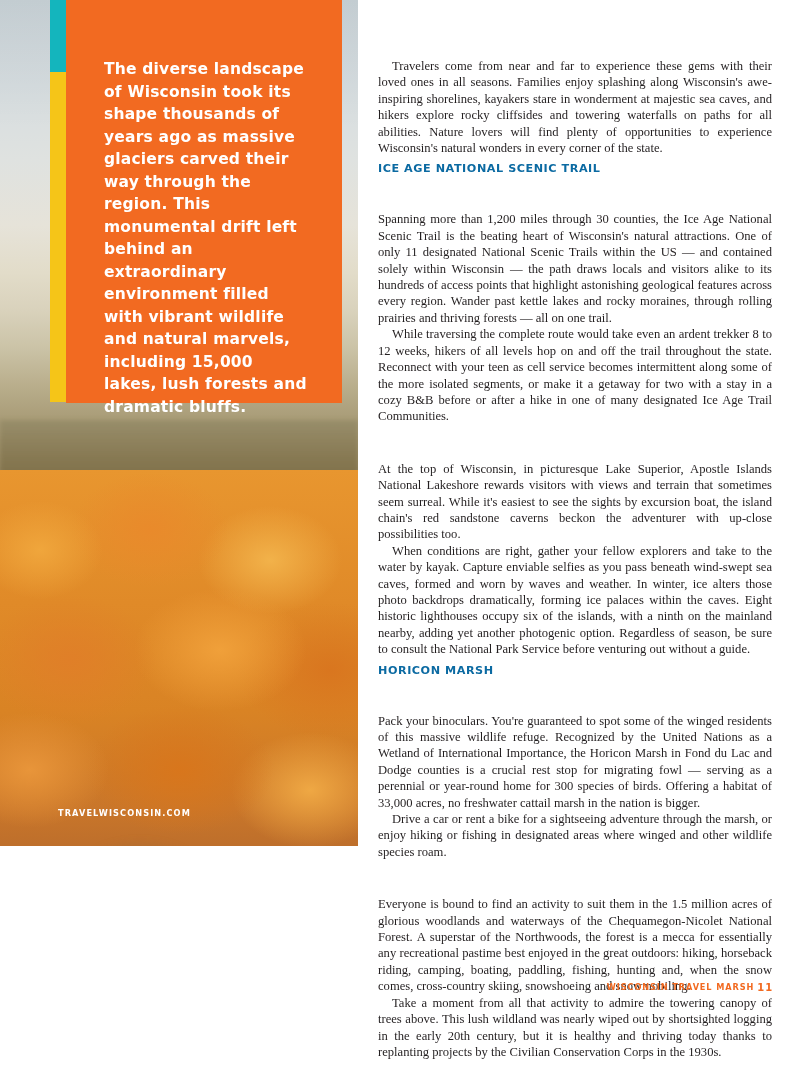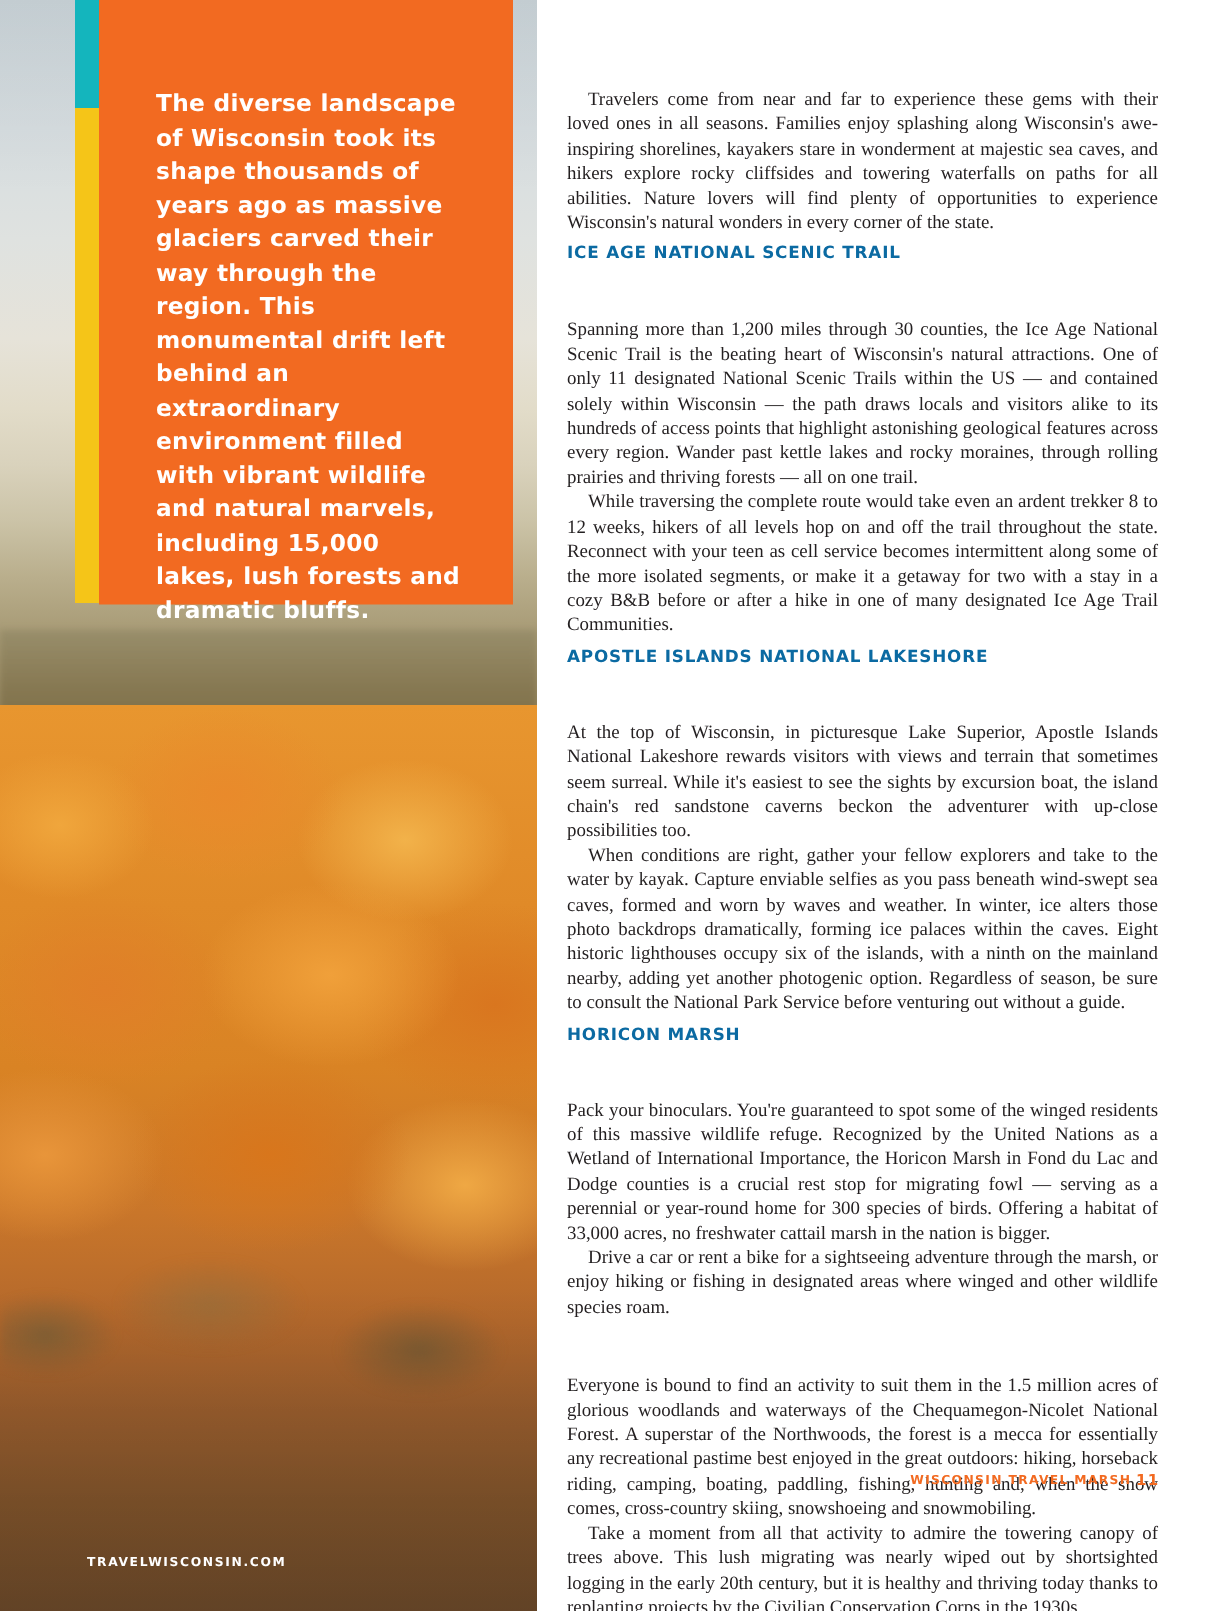--- a/index.html
+++ b/index.html
@@ -14,21 +14,21 @@
     overflow: hidden;
     position: relative;
   }
 
   
   .left-col {
     position: absolute;
     left: 0;
     top: 0;
     width: 358px;
-    height: 1074px;
+    height: 846px;
     overflow: hidden;
     background: #e8e2d8;
   }
 
   
   .photo {
     position: absolute;
     left: 0;
     top: 0;
     width: 358px;
@@ -239,29 +239,28 @@
 
 <div class="right-col">
   <div class="article">
 
     <p>Travelers come from near and far to experience these gems with their loved ones in all seasons. Families enjoy splashing along Wisconsin's awe-inspiring shorelines, kayakers stare in wonderment at majestic sea caves, and hikers explore rocky cliffsides and towering waterfalls on paths for all abilities. Nature lovers will find plenty of opportunities to experience Wisconsin's natural wonders in every corner of the state.</p>
 
     <h2>ICE AGE NATIONAL SCENIC TRAIL</h2>
     <p class="noindent">Spanning more than 1,200 miles through 30 counties, the Ice Age National Scenic Trail is the beating heart of Wisconsin's natural attractions. One of only 11 designated National Scenic Trails within the US — and contained solely within Wisconsin — the path draws locals and visitors alike to its hundreds of access points that highlight astonishing geological features across every region. Wander past kettle lakes and rocky moraines, through rolling prairies and thriving forests — all on one trail.</p>
     <p>While traversing the complete route would take even an ardent trekker 8 to 12 weeks, hikers of all levels hop on and off the trail throughout the state. Reconnect with your teen as cell service becomes intermittent along some of the more isolated segments, or make it a getaway for two with a stay in a cozy B&amp;B before or after a hike in one of many designated Ice Age Trail Communities.</p>
 
-    <h2>APOSTLE ISLANDS NATIONAL LAKESHORE</h2>
     <p class="noindent">At the top of Wisconsin, in picturesque Lake Superior, Apostle Islands National Lakeshore rewards visitors with views and terrain that sometimes seem surreal. While it's easiest to see the sights by excursion boat, the island chain's red sandstone caverns beckon the adventurer with up-close possibilities too.</p>
     <p>When conditions are right, gather your fellow explorers and take to the water by kayak. Capture enviable selfies as you pass beneath wind-swept sea caves, formed and worn by waves and weather. In winter, ice alters those photo backdrops dramatically, forming ice palaces within the caves. Eight historic lighthouses occupy six of the islands, with a ninth on the mainland nearby, adding yet another photogenic option. Regardless of season, be sure to consult the National Park Service before venturing out without a guide.</p>
 
     <h2>HORICON MARSH</h2>
     <p class="noindent">Pack your binoculars. You're guaranteed to spot some of the winged residents of this massive wildlife refuge. Recognized by the United Nations as a Wetland of International Importance, the Horicon Marsh in Fond du Lac and Dodge counties is a crucial rest stop for migrating fowl — serving as a perennial or year-round home for 300 species of birds. Offering a habitat of 33,000 acres, no freshwater cattail marsh in the nation is bigger.</p>
     <p>Drive a car or rent a bike for a sightseeing adventure through the marsh, or enjoy hiking or fishing in designated areas where winged and other wildlife species roam.</p>
 
     <p class="noindent">Everyone is bound to find an activity to suit them in the 1.5 million acres of glorious woodlands and waterways of the Chequamegon-Nicolet National Forest. A superstar of the Northwoods, the forest is a mecca for essentially any recreational pastime best enjoyed in the great outdoors: hiking, horseback riding, camping, boating, paddling, fishing, hunting and, when the snow comes, cross-country skiing, snowshoeing and snowmobiling.</p>
-    <p>Take a moment from all that activity to admire the towering canopy of trees above. This lush migrating was nearly wiped out by shortsighted logging in the early 20th century, but it is healthy and thriving today thanks to replanting projects by the Civilian Conservation Corps in the 1930s.</p>
+    <p>Take a moment from all that activity to admire the towering canopy of trees above. This lush wildland was nearly wiped out by shortsighted logging in the early 20th century, but it is healthy and thriving today thanks to replanting projects by the Civilian Conservation Corps in the 1930s.</p>
 
   </div>
 
   <div class="footer-right">
     <span>WISCONSIN TRAVEL MARSH</span><span class="pagenum">11</span>
   </div>
 </div>
 
 </body></html>

